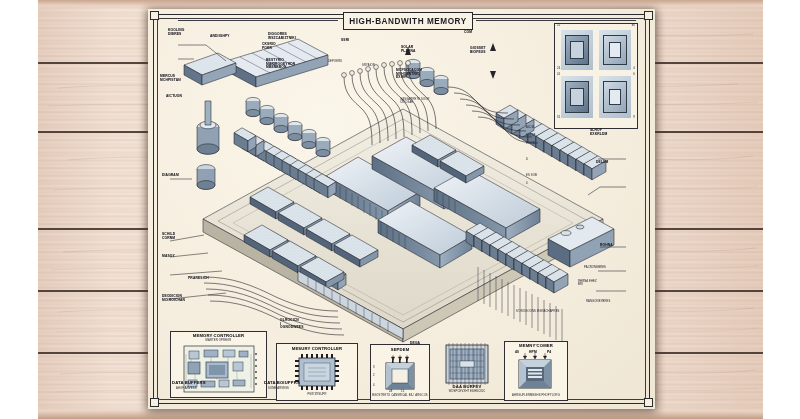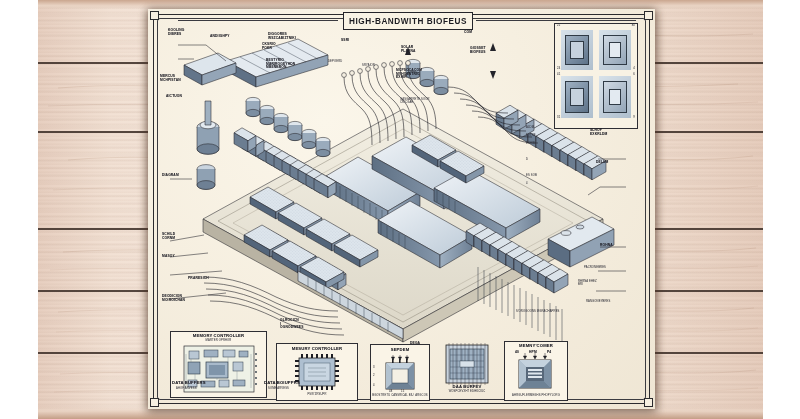--- a/index.html
+++ b/index.html
@@ -130,21 +130,21 @@
     <div class="frame-outer"></div>
     <div class="frame-inner"></div>
     <div class="corner c-tl"></div>
     <div class="corner c-tr"></div>
     <div class="corner c-bl"></div>
     <div class="corner c-br"></div>
 
     <div class="title-rule"></div>
     <div class="title-rule2"></div>
     <div class="titlebox">
-      <span>HIGH-BANDWITH BIOFEUS</span>
+      <span>HIGH-BANDWITH MEMORY</span>
     </div>
 
     <svg class="dsvg" viewBox="0 0 507 400">
       <defs>
         <linearGradient id="gTop" x1="0" y1="0" x2="0" y2="1">
           <stop offset="0" stop-color="#e6ecf2"></stop>
             <stop offset="1" stop-color="#c3d0dc"></stop>
         </linearGradient>
         <linearGradient id="gL" x1="0" y1="0" x2="1" y2="0">
           <stop offset="0" stop-color="#5d6f83"></stop>

